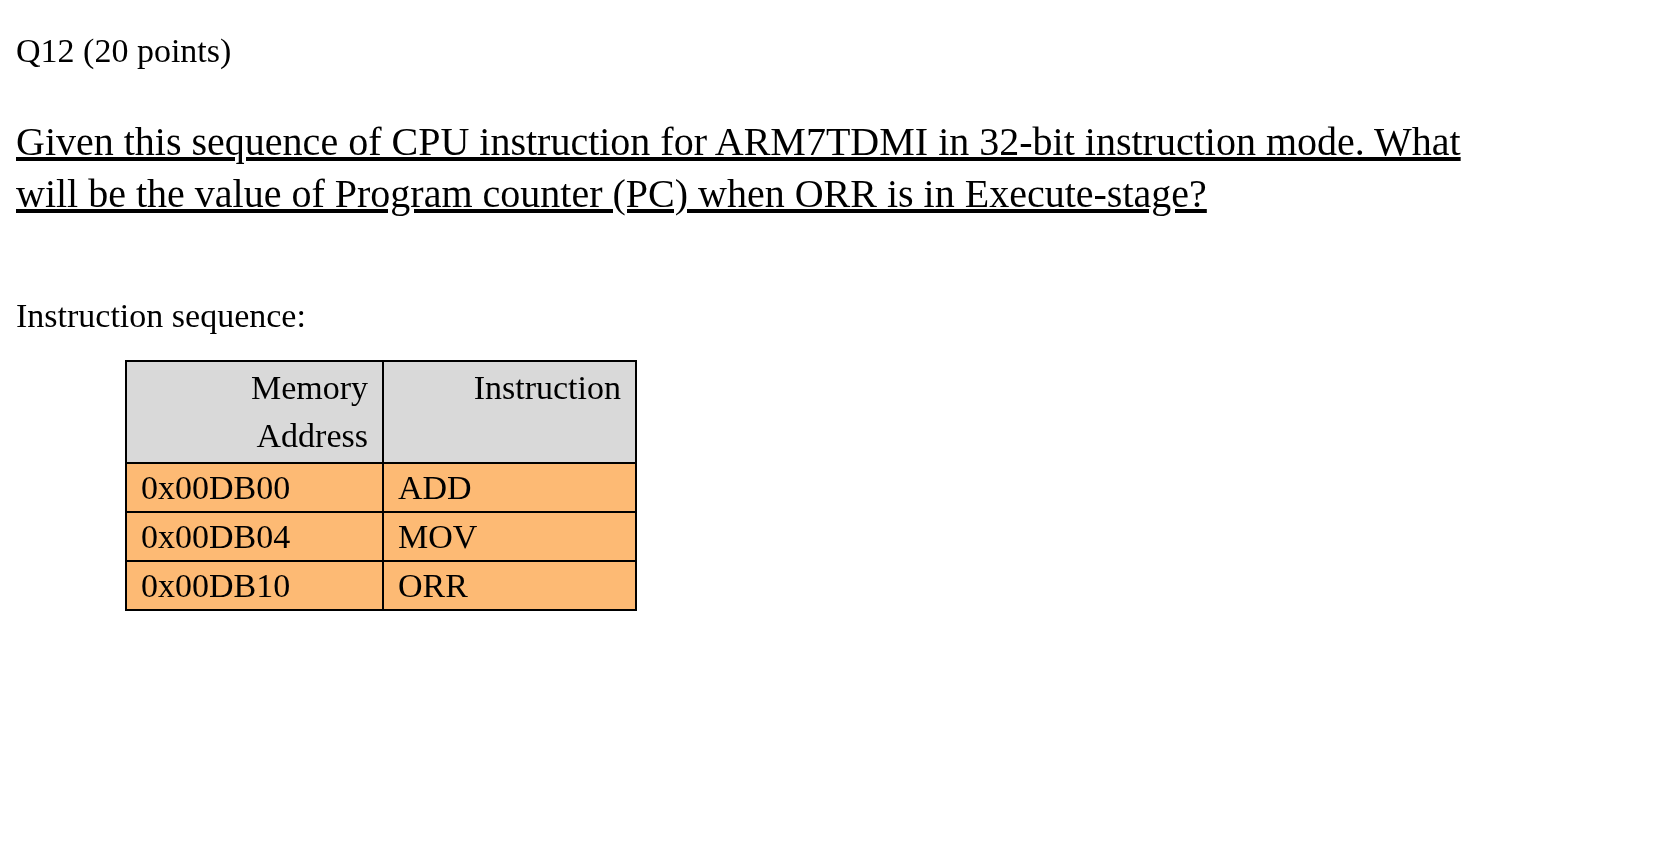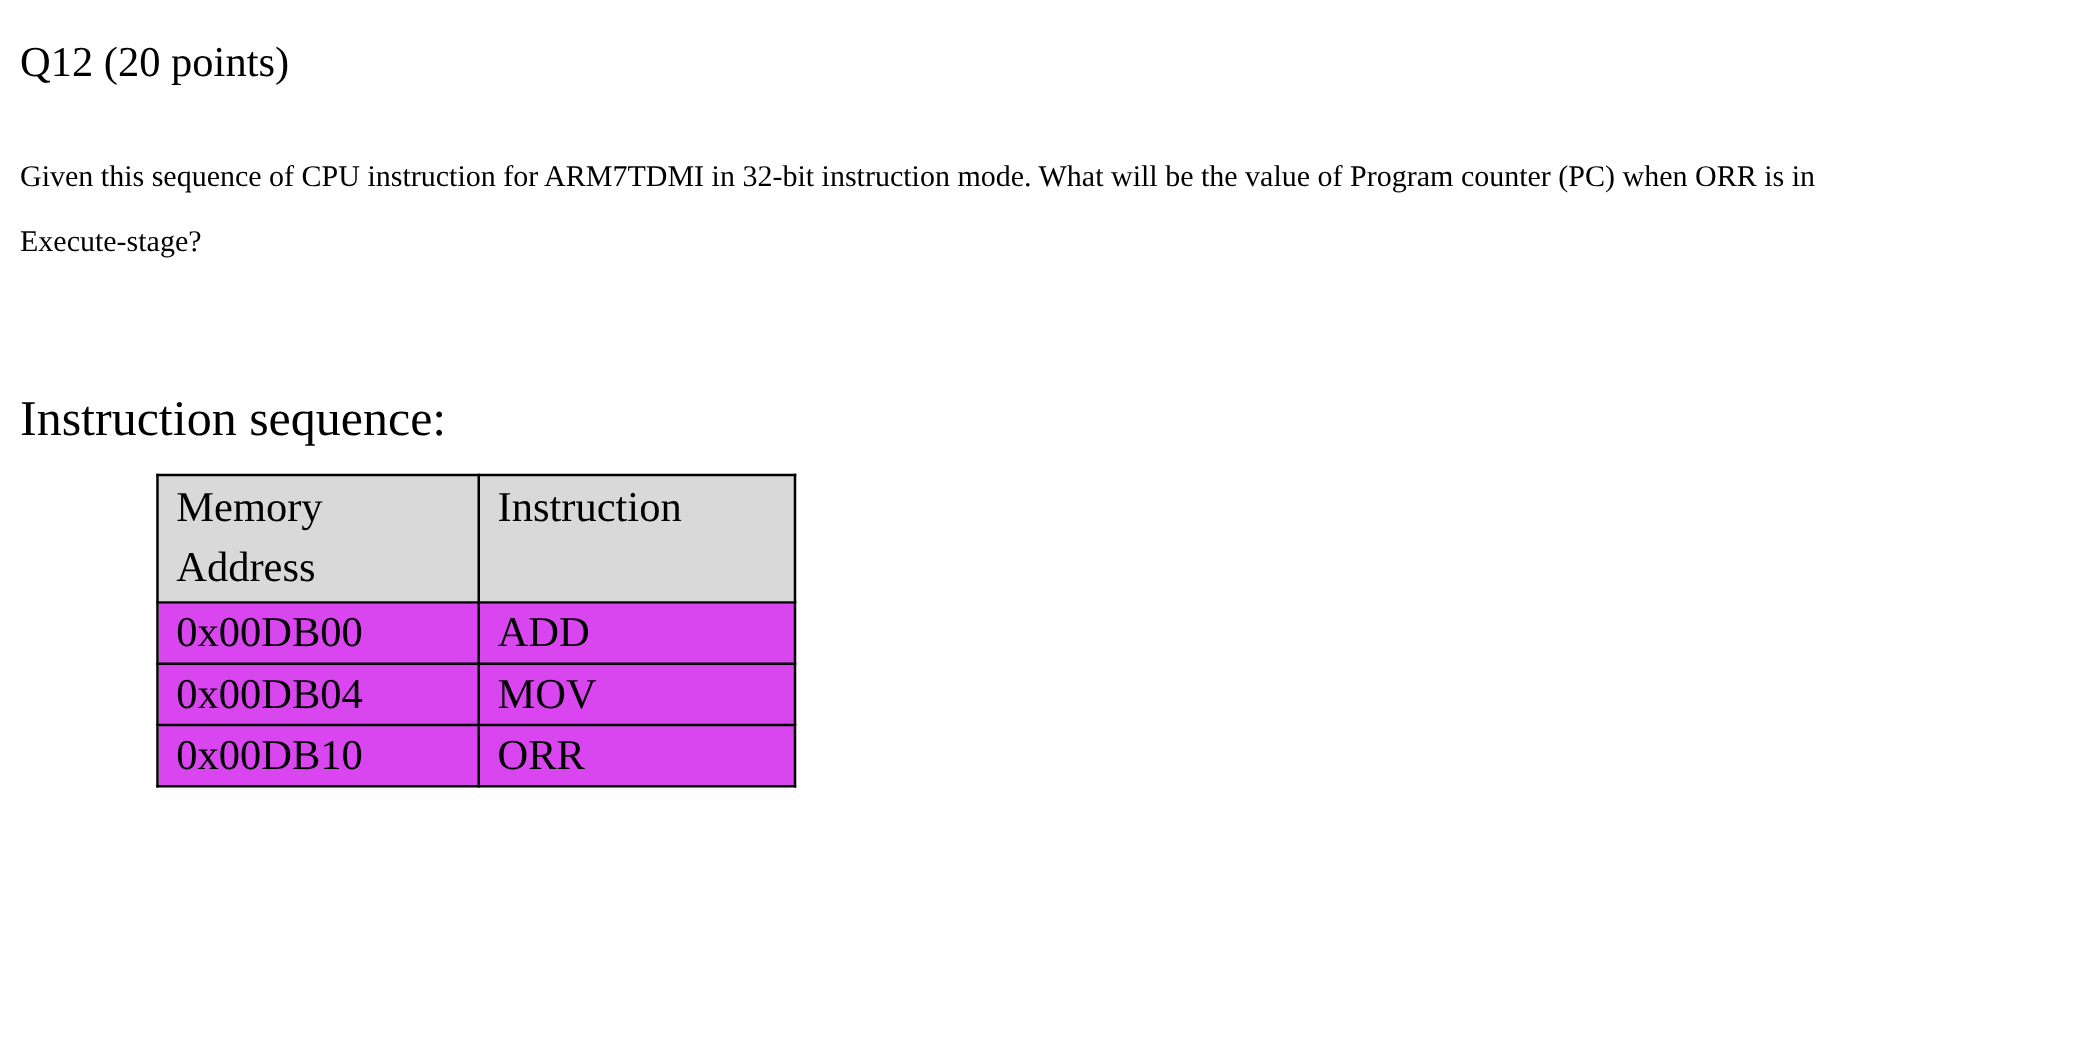--- a/index.html
+++ b/index.html
@@ -18,27 +18,28 @@
     box-sizing: border-box;
     padding: 30px 16px 0 16px;
   }
   .q-heading {
     font-size: 34px;
     line-height: 42px;
     font-weight: normal;
   }
   .q-body {
     margin: 44px 0 0 0;
-    font-size: 24px;
+    font-size: 40px;
     line-height: 52px;
     max-width: 1545px;
+    text-decoration: underline;
   }
   .table-label {
-    margin-top: 89px;
-    font-size: 40px;
+    margin-top: 70px;
+    font-size: 34px;
     line-height: 52px;
   }
   table.instruction-table {
     border-collapse: collapse;
     margin: 18px 0 0 109px;
     table-layout: fixed;
   }
   table.instruction-table col.col-address { width: 257px; }
   table.instruction-table col.col-instruction { width: 253px; }
   table.instruction-table th,
@@ -49,23 +50,24 @@
     text-align: left;
     box-sizing: border-box;
     overflow: hidden;
   }
   table.instruction-table th {
     background: #d9d9d9;
     vertical-align: top;
     padding: 2px 14px;
     line-height: 48px;
     height: 100px;
+    text-align: right;
   }
   table.instruction-table td {
-    background: #d946ef;
+    background: #fdba74;
     padding: 0 14px;
     line-height: 47px;
     height: 49px;
     white-space: nowrap;
   }
 </style>
 </head>
 <body>
 
 <div class="page">

